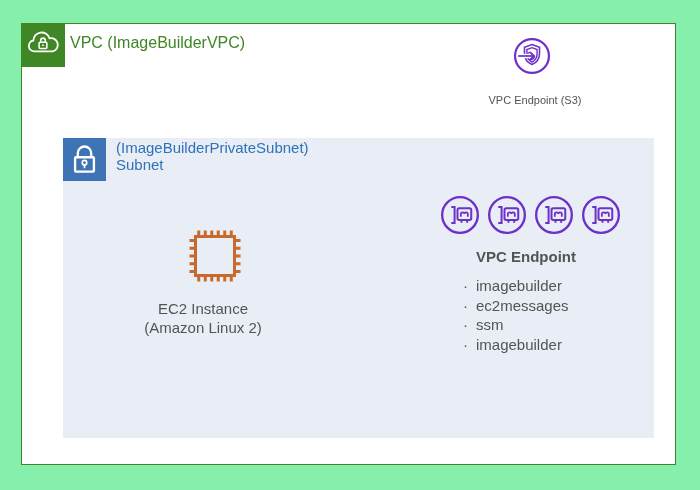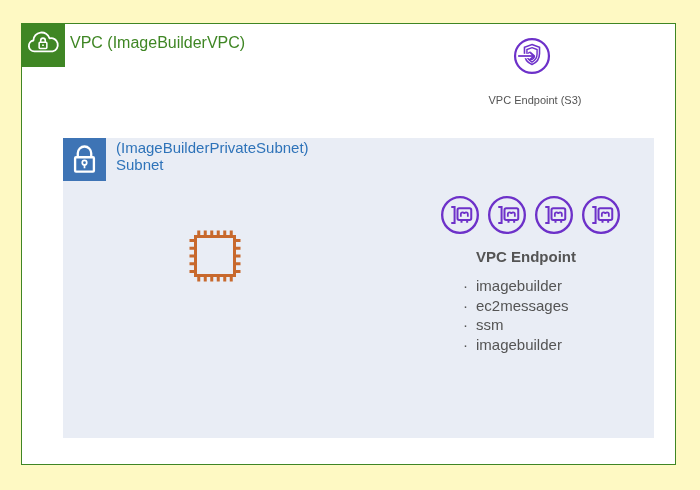--- a/index.html
+++ b/index.html
@@ -1,17 +1,17 @@
 <!DOCTYPE html>
 <html><head>
 <meta charset="utf-8">
 <style>
   html,body{margin:0;padding:0;background:#ffffff;}
   body{font-family:"Liberation Sans", sans-serif;}
-  #stage{position:relative;width:700px;height:490px;background:#fef9c3;overflow:hidden;}
+  #stage{position:relative;width:700px;height:490px;background:#86efac;overflow:hidden;}
 
   
   .vpc-box{position:absolute;left:21px;top:23px;width:655px;height:442px;
            border:1.5px solid #3F8624;background:#ffffff;box-sizing:border-box;}
   .vpc-icon{position:absolute;left:21px;top:23px;width:44px;height:44px;background:#3F8624;}
   .vpc-label{position:absolute;left:70px;top:34px;font-size:16px;color:#3F8624;white-space:nowrap;}
 
   
   .s3-icon{position:absolute;left:513px;top:37px;width:38px;height:38px;}
   .s3-label{position:absolute;left:435px;top:94px;width:200px;text-align:center;
@@ -87,20 +87,24 @@
     <svg width="52" height="52" viewBox="0 0 52 52">
       <rect x="6.5" y="6.5" width="39" height="39" fill="none" stroke="#C8692D" stroke-width="3"></rect>
       <g stroke="#C8692D" stroke-width="3">
         <path d="M9.75 0.5 v6 M16.25 0.5 v6 M22.75 0.5 v6 M29.25 0.5 v6 M35.75 0.5 v6 M42.25 0.5 v6"></path>
         <path d="M9.75 45.5 v6 M16.25 45.5 v6 M22.75 45.5 v6 M29.25 45.5 v6 M35.75 45.5 v6 M42.25 45.5 v6"></path>
         <path d="M0.5 10.4 h6 M0.5 18.2 h6 M0.5 26 h6 M0.5 33.8 h6 M0.5 41.6 h6"></path>
         <path d="M45.5 10.4 h6 M45.5 18.2 h6 M45.5 26 h6 M45.5 33.8 h6 M45.5 41.6 h6"></path>
       </g>
     </svg>
   </div>
+  <div class="ec2-label">
+    <div>EC2 Instance</div>
+    <div>(Amazon Linux 2)</div>
+  </div>
 
   <div class="ep-row">
     <svg class="ep-icon" viewBox="0 0 48 48">
       <circle cx="24" cy="24" r="21.4" fill="none" stroke="#6D31C9" stroke-width="2.8"></circle>
       <path d="M13.5 14.5 H17.5 V33.5 H13.5" fill="none" stroke="#6D31C9" stroke-width="2.4"></path>
       <rect x="21" y="16" width="16.5" height="14" rx="2" fill="none" stroke="#6D31C9" stroke-width="2.4"></rect>
       <path d="M25 26 v-3.2 a2.1 2.1 0 0 1 4.2 0 a2.1 2.1 0 0 1 4.2 0 V26" fill="none" stroke="#6D31C9" stroke-width="2.1"></path>
       <path d="M25.8 30 v3.4 M32.6 30 v3.4" fill="none" stroke="#6D31C9" stroke-width="2.4"></path>
     </svg>
     <svg class="ep-icon" viewBox="0 0 48 48">

